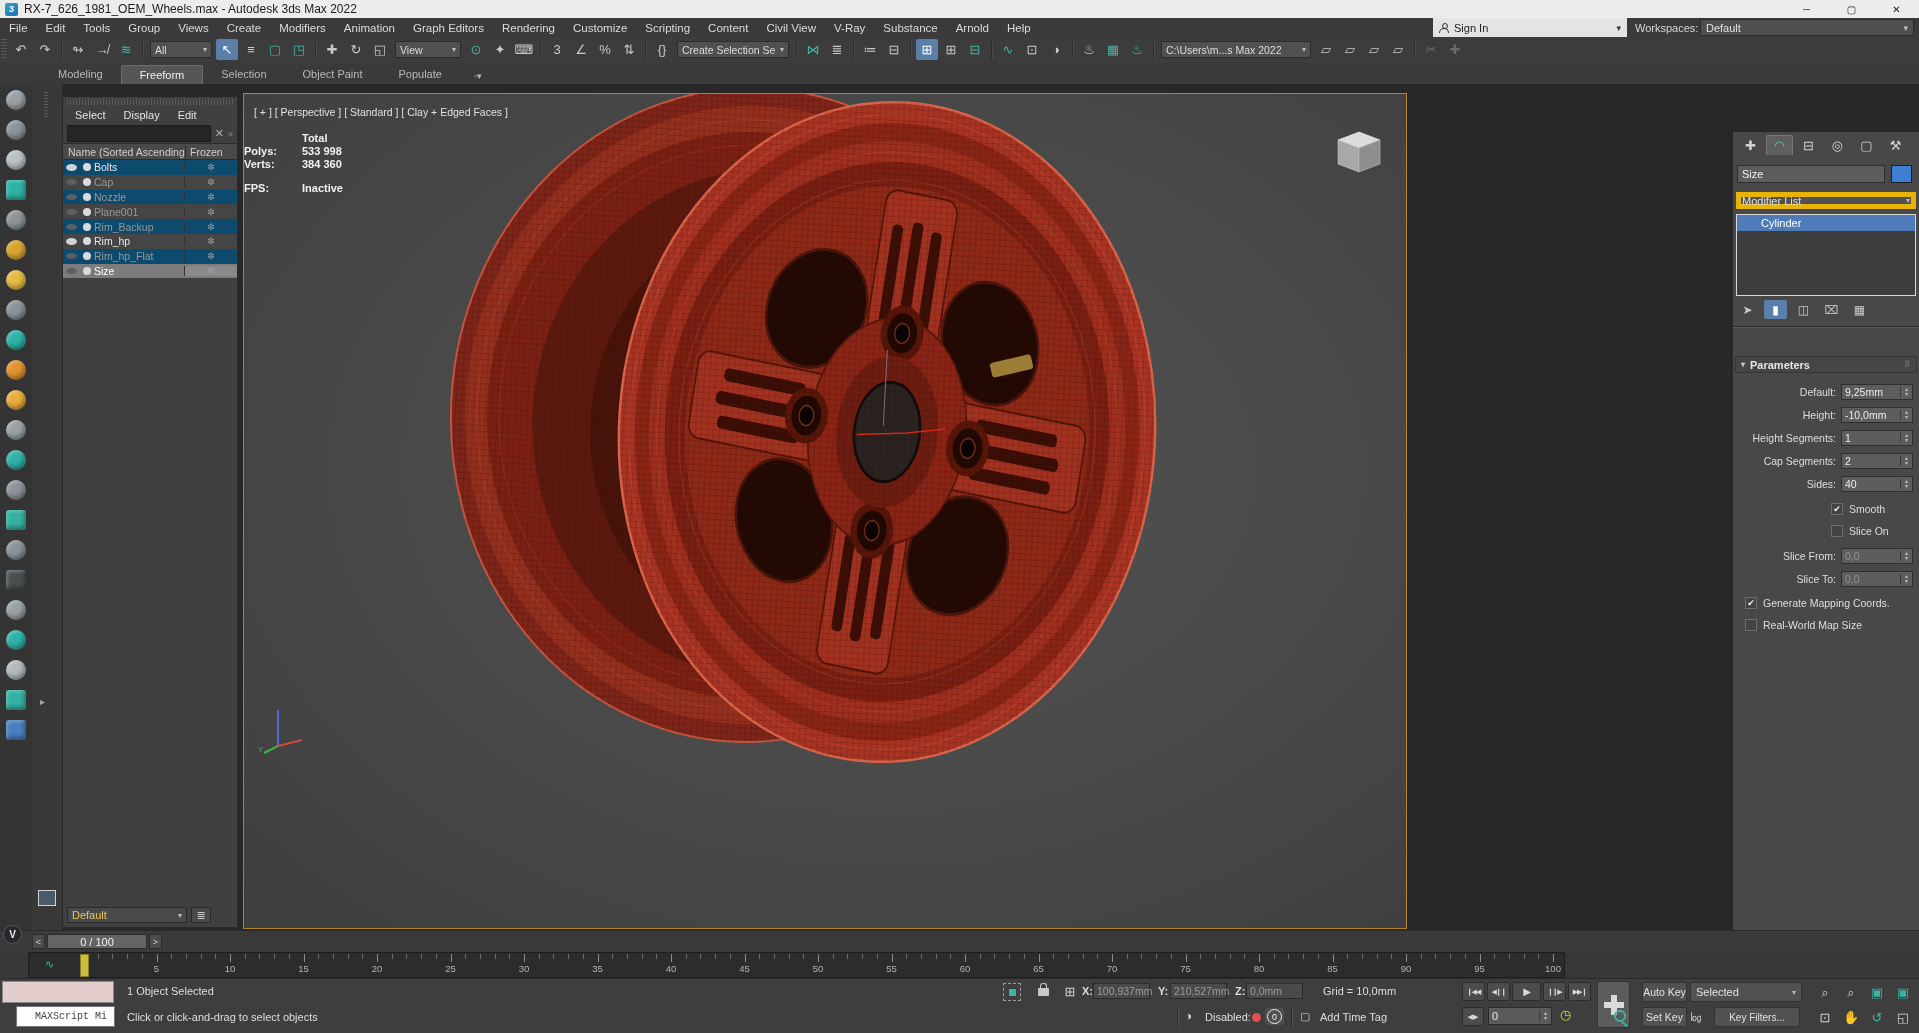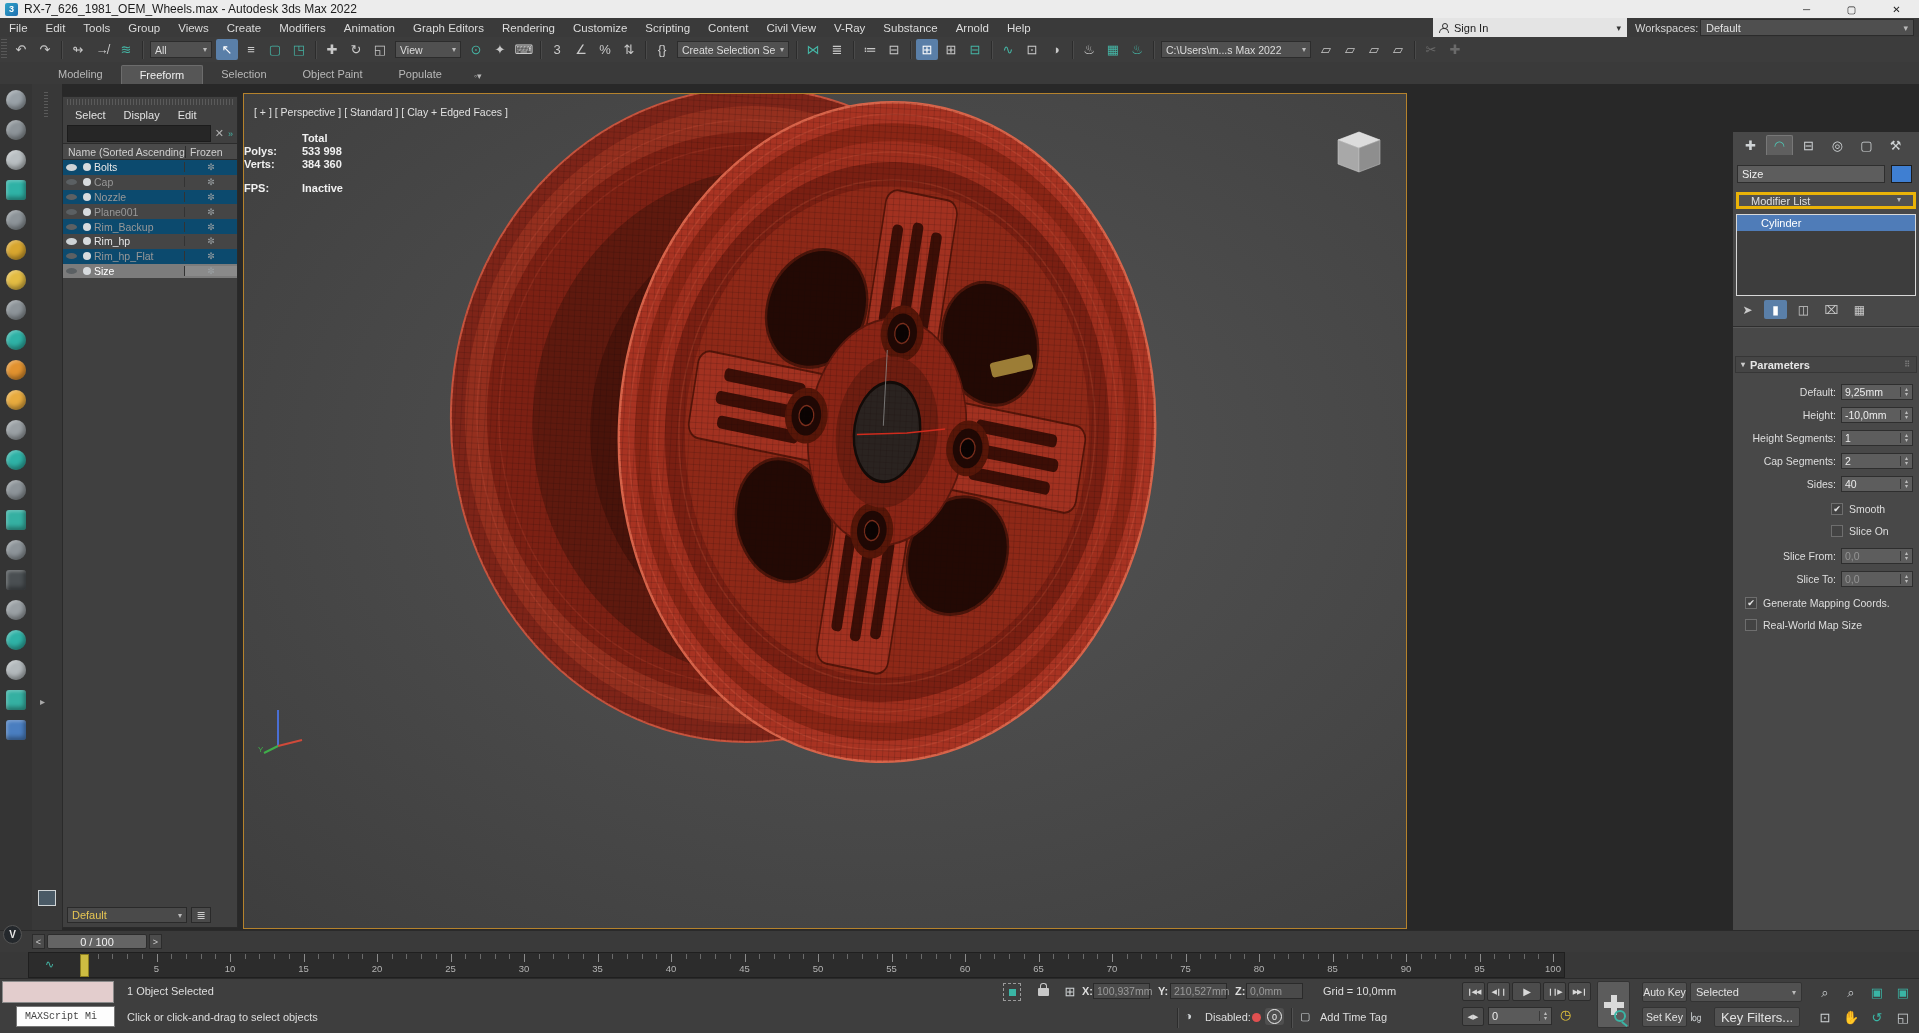--- a/index.html
+++ b/index.html
@@ -103,21 +103,21 @@
   #axis{position:absolute;left:12px;top:608px}
   #wheelsvg{position:absolute;left:0;top:0;width:1162px;height:834px}
 
   
   #cmdpanel{left:1733px;top:48px;width:186px;height:798px;background:#484848}
   #cmd-tabs{display:flex;gap:2px;padding:3px 0 0 4px}
   .ctab{width:27px;height:20px;display:flex;align-items:center;justify-content:center;color:#cfd3d5;font-size:13px}
   .ctab.on{background:#5f5f5f;border:1px solid #787878;border-bottom:none;border-radius:2px 2px 0 0;color:#4fc3b2;box-sizing:border-box}
   #objname{position:absolute;left:4px;top:33px;width:148px;height:18px;background:#5d5d5d;border:1px solid #2e2e2e;box-sizing:border-box;color:#f0f0f0;display:flex;align-items:center;padding:0 4px}
   #objcolor{position:absolute;left:158px;top:33px;width:21px;height:18px;background:#3f7fd2;border:1px solid #1d1d1d;box-sizing:border-box}
-  #modlist{position:absolute;left:3px;top:60px;width:180px;height:17px;background:#515151;border:3px solid #eab308;box-sizing:border-box;display:flex;padding:0 12px;color:#e0e0e0}
+  #modlist{position:absolute;left:3px;top:60px;width:180px;height:17px;background:#515151;border:5px solid #eab308;box-sizing:border-box;display:flex;align-items:center;padding:0 1px;color:#e0e0e0}
   #modlist .chev{margin-left:auto;font-size:8px;color:#bbb}
   #stackbox{position:absolute;left:3px;top:82px;width:180px;height:82px;background:#3d3d3d;border:1px solid #d8d8d8;box-sizing:border-box}
   .srow{height:16px;display:flex;align-items:center;padding-left:24px;color:#e8e8e8}
   .srow.sel{background:#4f7cb8;color:#fff}
   #stack-tools{position:absolute;left:3px;top:168px;display:flex;gap:5px;align-items:center}
   .stool{width:23px;height:19px;display:flex;align-items:center;justify-content:center;color:#c9c9c9;font-size:12px;border-radius:2px}
   .stool.on{background:#5a7fa8;color:#fff}
   #cmddiv{position:absolute;left:0;top:194px;width:186px;height:1px;background:#2e2e2e;box-shadow:0 1px 0 #585858}
   #rollout{position:absolute;left:2px;top:224px;width:182px;height:17px;background:#454545;border:1px solid #363636;box-sizing:border-box;display:flex;align-items:center;padding:0 5px;font-weight:bold;color:#e6e6e6}
   #rollout .rarr{font-size:8px;margin-right:5px;color:#ccc}
@@ -147,21 +147,21 @@
   .tick{position:absolute;top:1px;width:1px;height:5px;background:#6a6a6a}
   .tick.mj{height:8px;background:#8a8a8a}
   .tlab{position:absolute;top:10px;width:20px;text-align:center;color:#b4b4b4;font-size:9.5px}
   #playhead{position:absolute;left:51px;top:1px;width:9px;height:23px;background:#cdbc42;border:1px solid #8c7e20;box-sizing:border-box}
   #minicurve{position:absolute;left:16px;top:5px;color:#45b5a5;font-size:11px}
 
   
   #statusbar{left:0;top:978px;width:1919px;height:55px;background:#3e3e3e;border-top:1px solid #2a2a2a}
   #mxs-swatch{position:absolute;left:2px;top:2px;width:112px;height:22px;background:#e3cdcd;border:1px solid #8a8a8a;box-sizing:border-box}
   #mxs-input{position:absolute;left:16px;top:27px;width:99px;height:21px;background:#fdfdfd;border:1px solid #777;box-sizing:border-box;
-             font-family:"Liberation Mono",monospace;font-size:10px;color:#444;display:flex;align-items:center;padding:0 8px;overflow:hidden;white-space:nowrap}
+             font-family:"Liberation Mono",monospace;font-size:10px;color:#444;display:flex;align-items:center;padding:0 18px;overflow:hidden;white-space:nowrap}
   #sel-info{position:absolute;left:127px;top:6px;color:#dedede}
   #prompt{position:absolute;left:127px;top:32px;color:#dedede}
   .vsep{position:absolute;width:1px;height:20px;background:#2c2c2c;box-shadow:1px 0 0 #505050}
   #iso-btn{position:absolute;left:1003px;top:4px;width:16px;height:16px;border:1px dashed #9a9a9a;display:flex;align-items:center;justify-content:center}
   #iso-btn .dotc{width:7px;height:7px;background:#3ab5a5}
   .lock{position:absolute;left:1038px;top:9px;width:11px;height:8px;background:#c8c8c8;border-radius:1px}
   .lock::before{content:"";position:absolute;top:-5px;left:2px;width:5px;height:5px;border:1.5px solid #c8c8c8;border-bottom:none;border-radius:3px 3px 0 0}
   #gizmo-btn{position:absolute;left:1062px;top:4px;width:16px;height:16px;color:#cfd3d5;font-size:13px;display:flex;align-items:center;justify-content:center}
   .coordlab{position:absolute;top:6px;color:#dcdcdc;font-weight:bold}
   .coordfield{position:absolute;top:4px;width:57px;height:16px;background:#4a4a4a;border:1px solid #2a2a2a;box-sizing:border-box;color:#9a9a9a;display:flex;align-items:center;padding:0 3px;font-size:10.5px}
@@ -184,21 +184,21 @@
   #clock{position:absolute;left:1560px;top:28px;color:#e0c23c;font-size:13px}
   #addkey{position:absolute;left:1597px;top:2px;width:33px;height:47px;background:#5c5c5c;border:1px solid #333;border-radius:2px;box-sizing:border-box}
   #addkey .ph{position:absolute;left:6px;top:20px;width:20px;height:6px;background:#dadada}
   #addkey .pv{position:absolute;left:13px;top:13px;width:6px;height:20px;background:#dadada}
   #addkey .keyc{position:absolute;right:3px;bottom:5px;width:8px;height:8px;border:2px solid #3ab5a5;border-radius:50%}
   #addkey .keys{position:absolute;right:1px;bottom:2px;width:7px;height:2px;background:#3ab5a5;transform:rotate(40deg)}
   .skbtn{position:absolute;width:45px;height:20px;background:#515151;border:1px solid #333;box-sizing:border-box;display:flex;align-items:center;justify-content:center;color:#e2e2e2;font-size:10.5px;border-radius:2px}
   #seldd{position:absolute;left:1690px;top:3px;width:112px;height:20px;background:#515151;border:1px solid #333;box-sizing:border-box;display:flex;align-items:center;padding:0 5px;color:#e2e2e2;border-radius:2px}
   #seldd .chev{margin-left:auto;font-size:8px;color:#bbb}
   #keycurve{position:absolute;left:1690px;top:30px;color:#cfd3d5;font-size:12px}
-  #keyfilters{position:absolute;left:1714px;top:28px;width:86px;height:20px;background:#515151;border:1px solid #333;box-sizing:border-box;display:flex;align-items:center;justify-content:center;color:#e2e2e2;font-size:13px;border-radius:2px}
+  #keyfilters{position:absolute;left:1714px;top:28px;width:86px;height:20px;background:#515151;border:1px solid #333;box-sizing:border-box;display:flex;align-items:center;justify-content:center;color:#e2e2e2;font-size:10px;border-radius:2px}
   #nav-r1{position:absolute;left:1813px;top:3px;display:flex;gap:2px}
   #nav-r2{position:absolute;left:1813px;top:28px;display:flex;gap:2px}
   .nbtn{width:24px;height:21px;display:flex;align-items:center;justify-content:center;color:#cfd3d5;font-size:13px}
   .nbtn.teal{color:#3ab5a5}
 </style>
 </head>
 <body>
 
 <div id="page">
 

